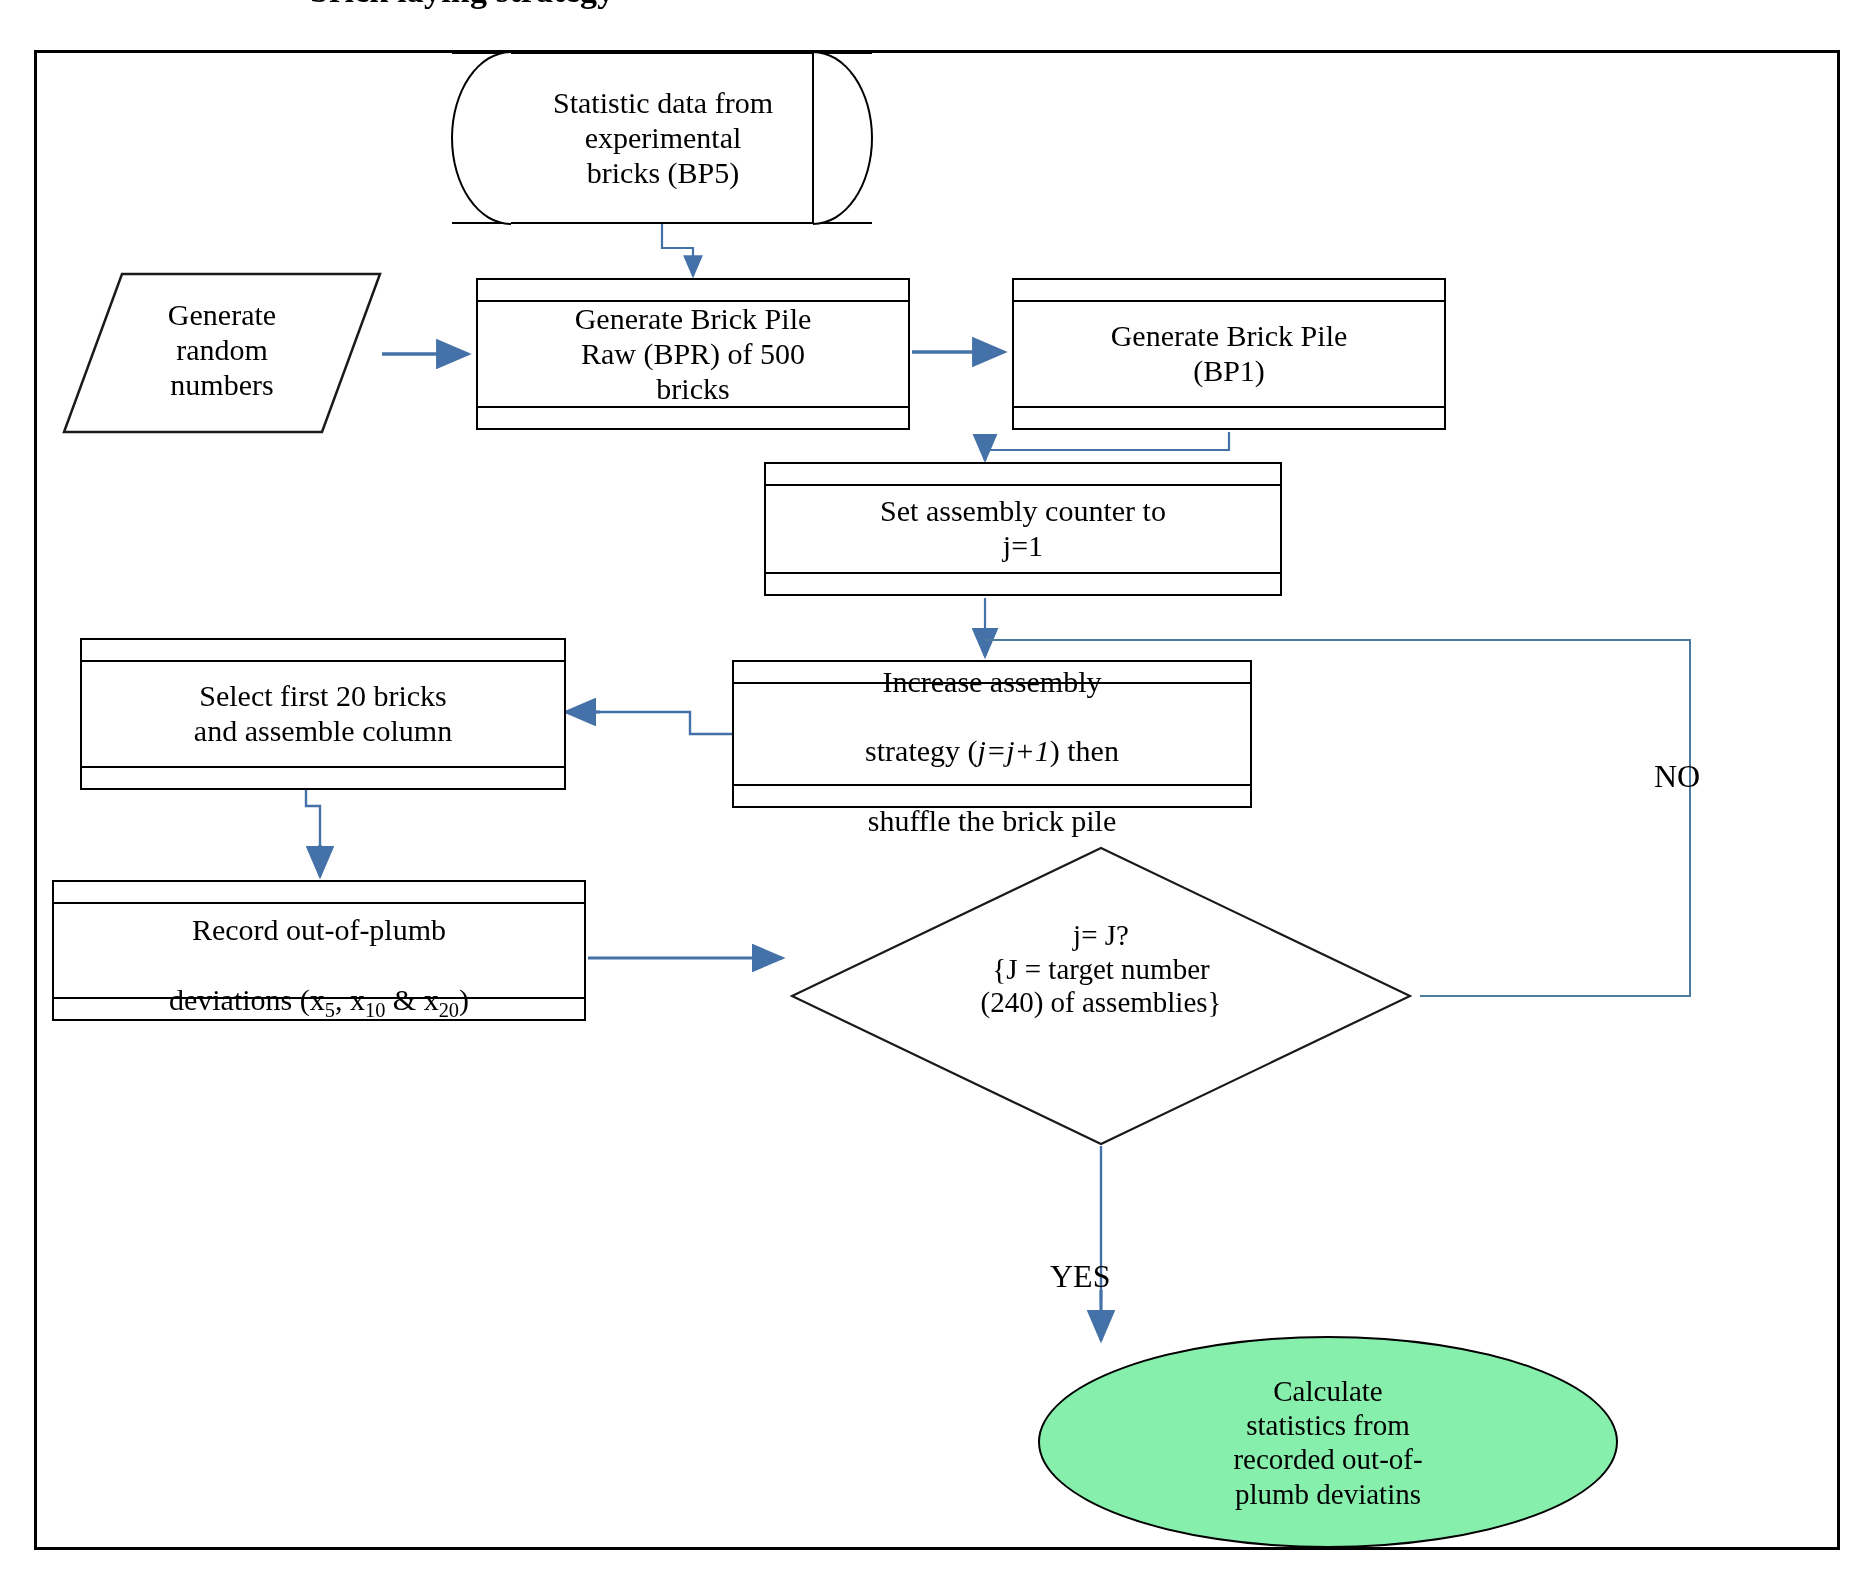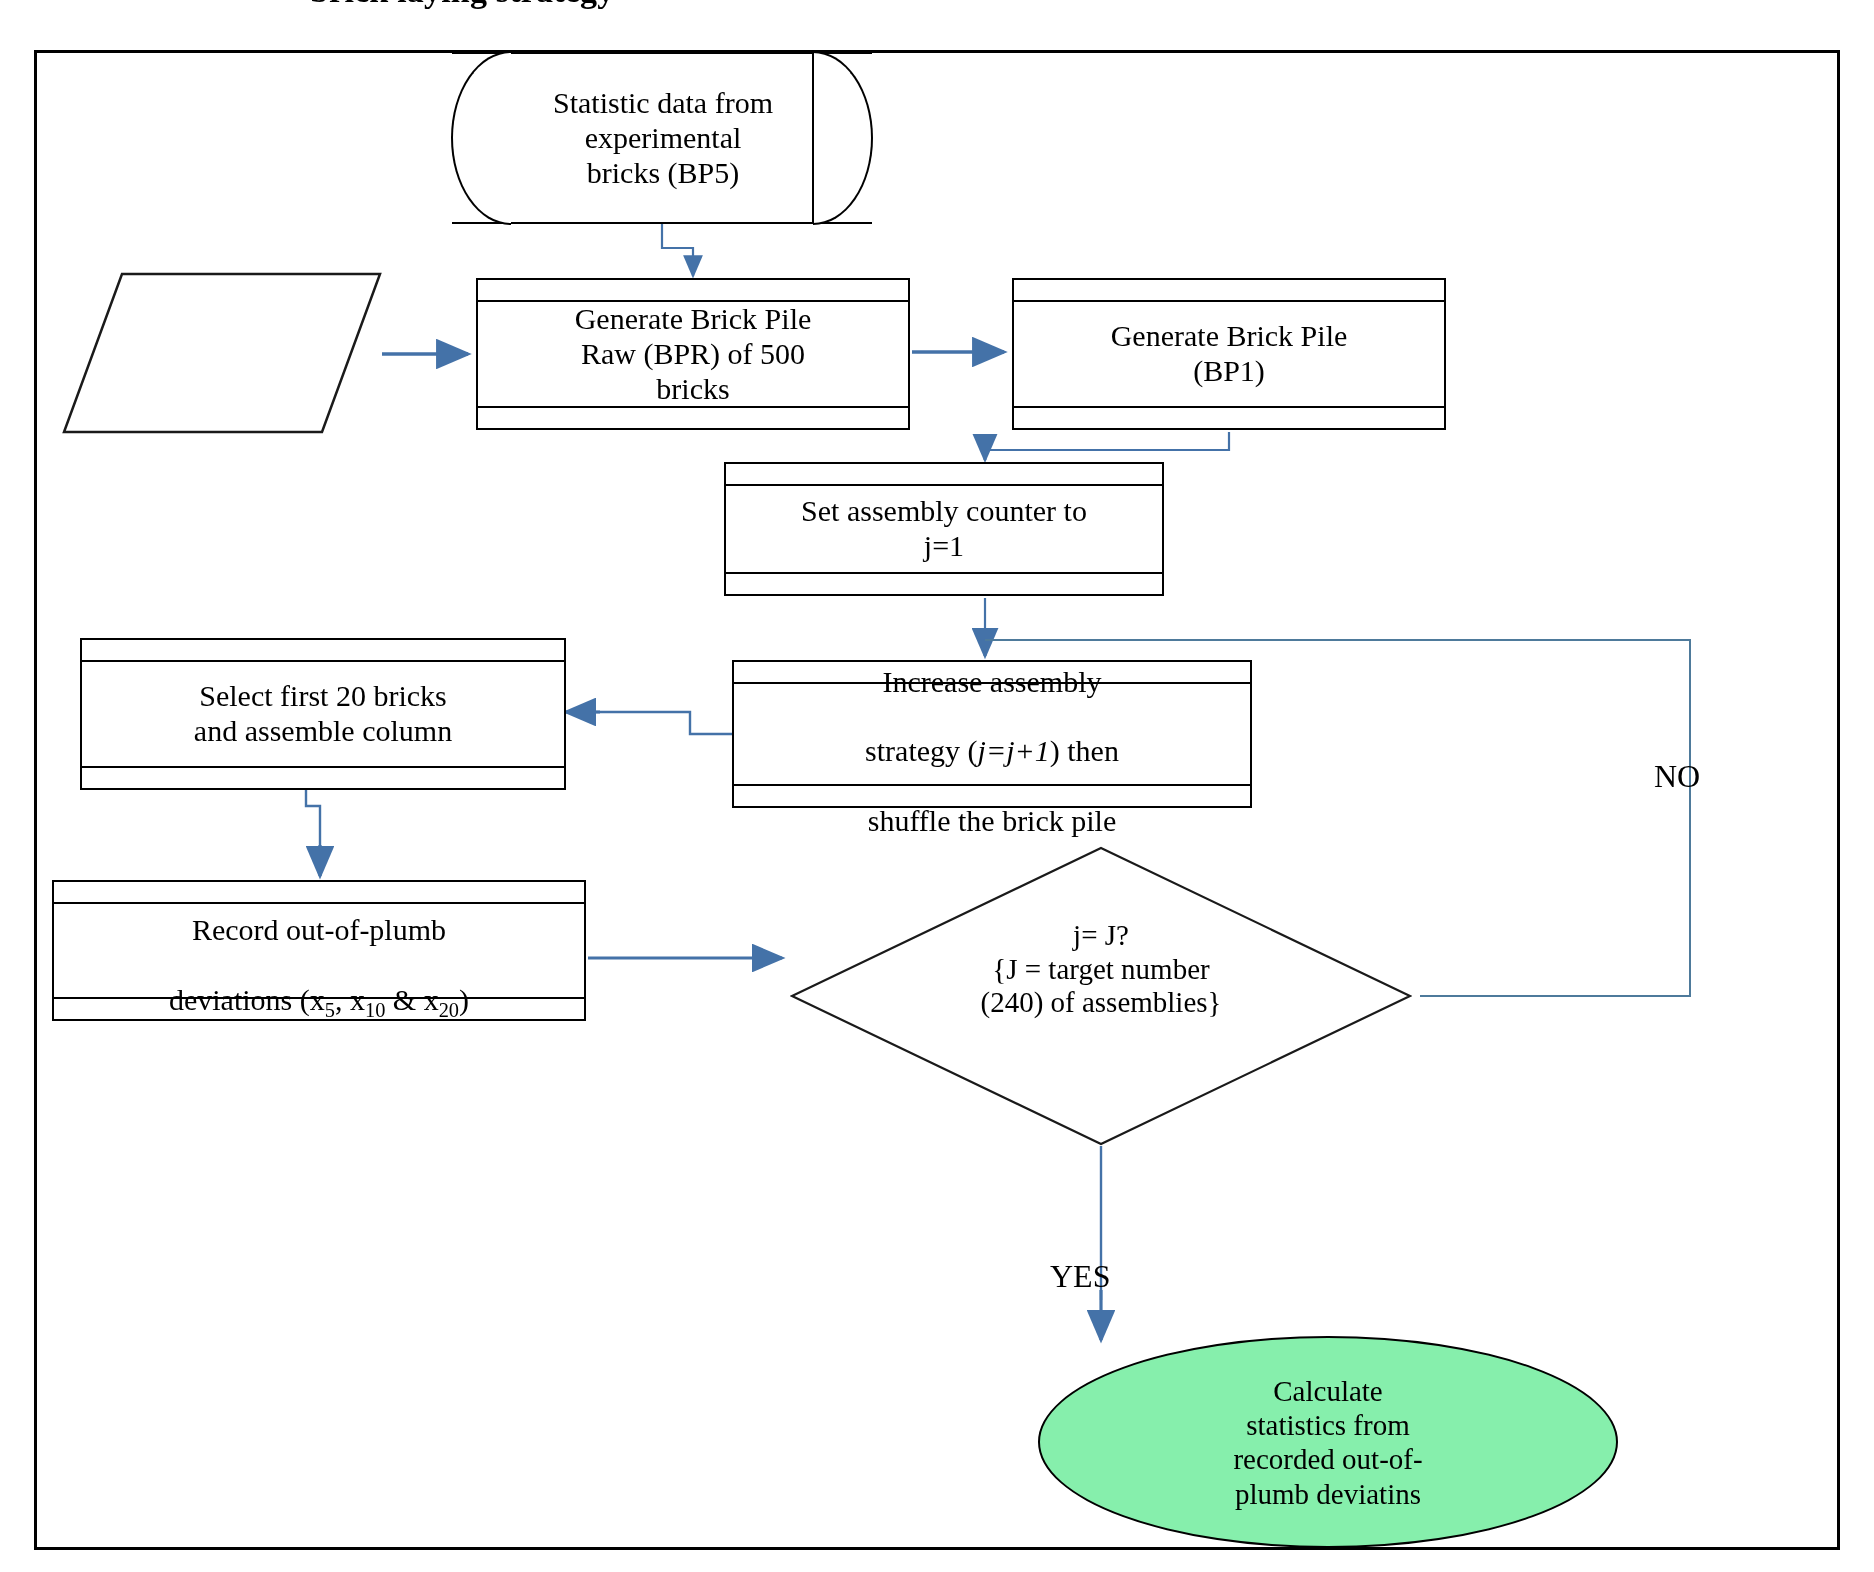--- a/index.html
+++ b/index.html
@@ -126,21 +126,21 @@
     height: 0;
     border-top: 2.5px solid #000;
   }
   .pp-box .shape-text {
     top: 50%;
     transform: translateY(-50%);
   }
 
   #box-bpr     { left: 476px;  top: 278px;  width: 434px; height: 152px; }
   #box-bp1     { left: 1012px; top: 278px;  width: 434px; height: 152px; }
-  #box-counter { left: 724px;  top: 462px;  width: 440px; height: 134px; }
+  #box-counter { left: 764px;  top: 462px;  width: 518px; height: 134px; }
   #box-increase{ left: 732px;  top: 660px;  width: 520px; height: 148px; }
   #box-select  { left: 80px;   top: 638px;  width: 486px; height: 152px; }
   #box-record  { left: 52px;   top: 880px;  width: 534px; height: 141px; }
 
   
   #dia-check {
     left: 790px; top: 846px;
     width: 622px; height: 300px;
   }
   #dia-check .dia-poly { position: absolute; inset: 0; }
@@ -253,20 +253,23 @@
   <div class="cyl-left-cap"></div>
   <div class="shape-text">Statistic data from
 experimental
 bricks (BP5)</div>
 </div>
 
 <div class="flow-shape" id="par-random">
   <svg class="par-poly" viewBox="0 0 320 162" preserveAspectRatio="none">
     <polygon points="60,2 318,2 260,160 2,160" fill="#ffffff" stroke="#1a1a1a" stroke-width="2.5" vector-effect="non-scaling-stroke"></polygon>
   </svg>
+  <div class="shape-text">Generate
+random
+numbers</div>
 </div>
 
 <div class="pp-box" id="box-bpr">
   <div class="pp-line-top"></div>
   <div class="pp-line-bottom"></div>
   <div class="shape-text">Generate Brick Pile
 Raw (BPR) of 500
 bricks</div>
 </div>
 

